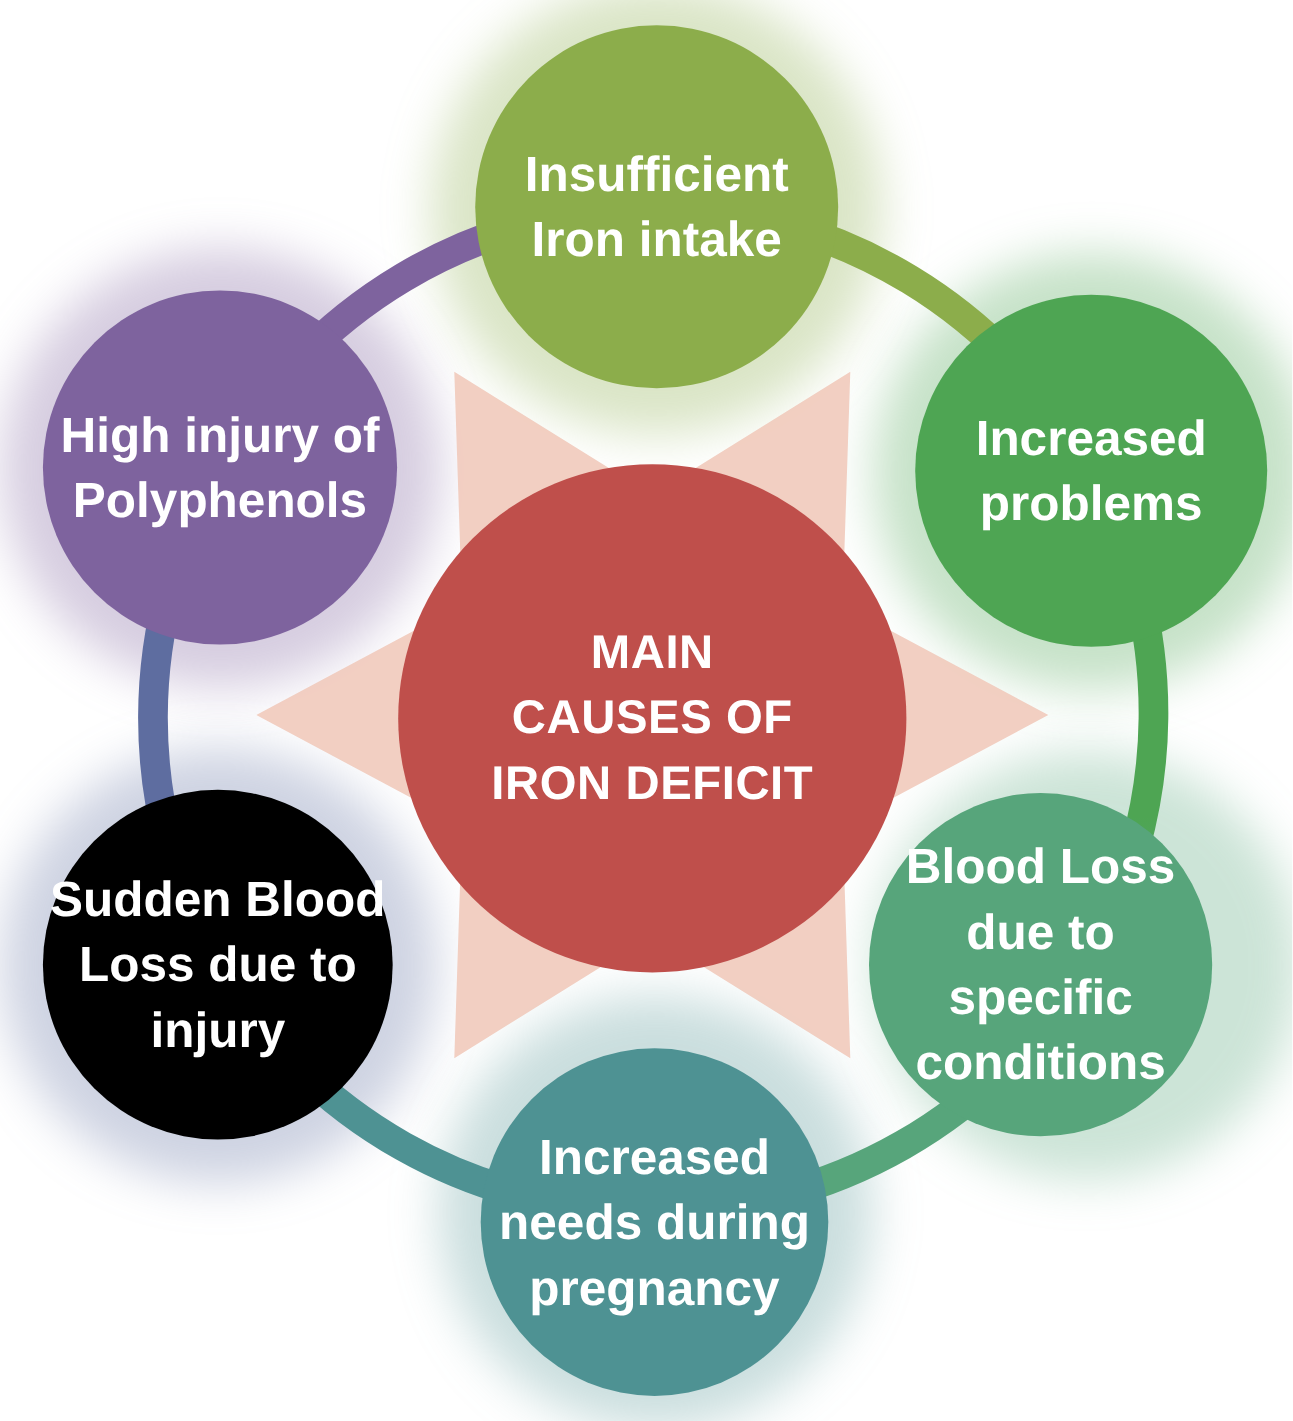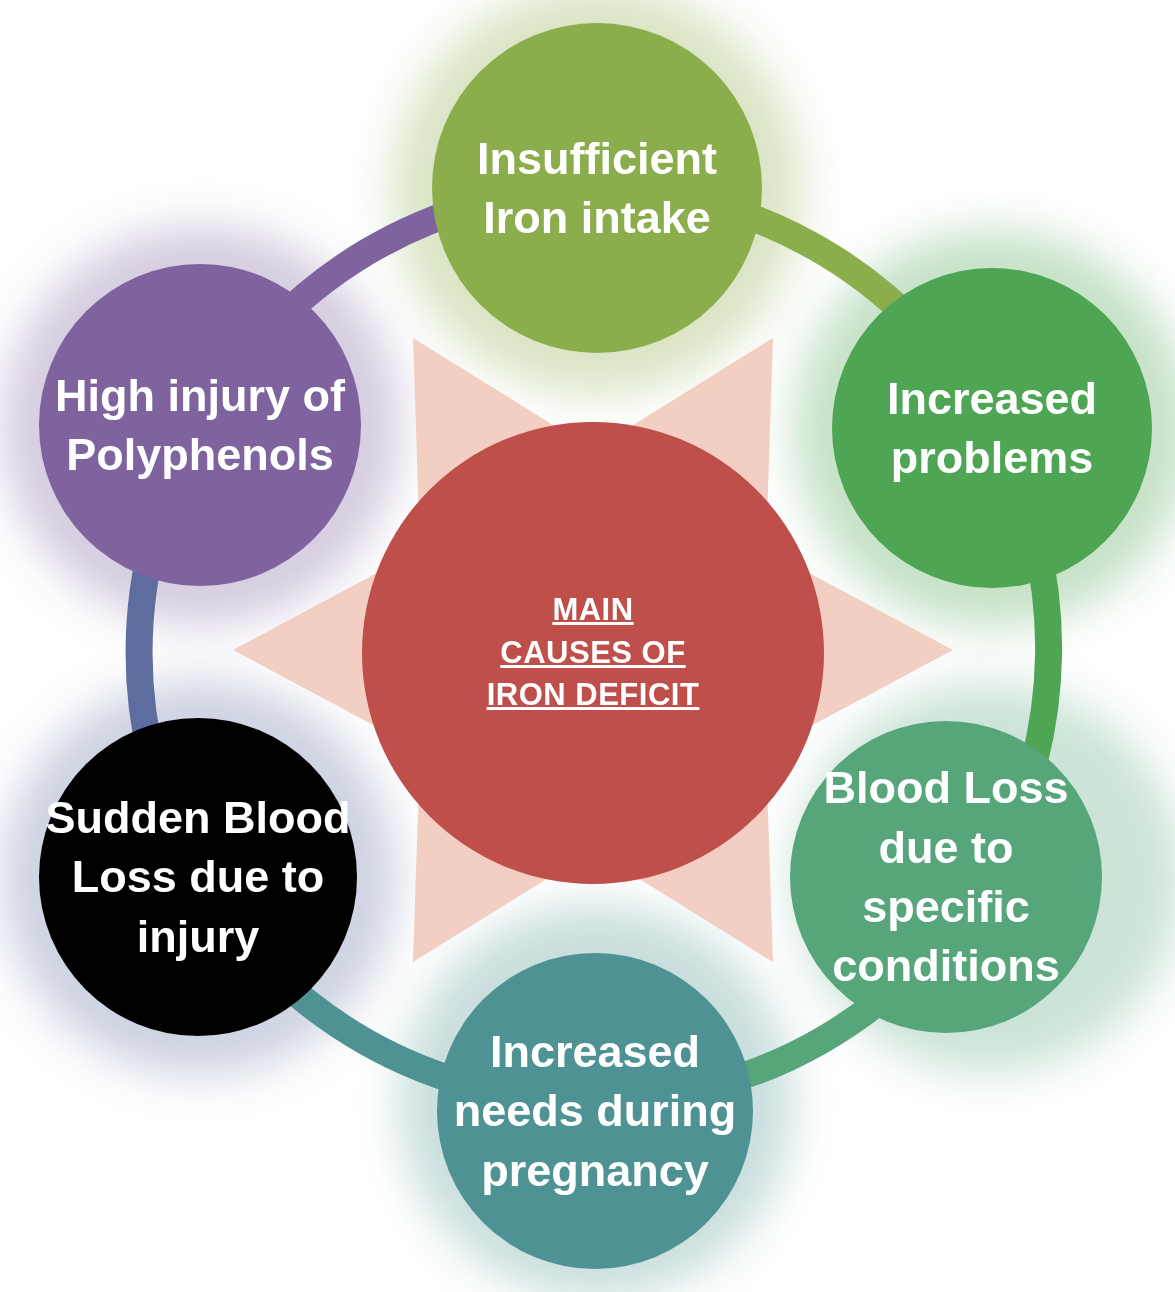--- a/index.html
+++ b/index.html
@@ -36,21 +36,21 @@
   .ring{position:absolute;left:0;top:0;z-index:2;}
 
   .node{
     position:absolute;border-radius:50%;
     display:flex;align-items:center;justify-content:center;
     text-align:center;color:#ffffff;font-weight:bold;
     z-index:3;
   }
   .node .label{white-space:pre-line;}
   .node-satellite{font-size:45px;line-height:1.32;}
-  .node-center{font-size:31px;line-height:1.38;letter-spacing:.5px;text-decoration:underline;}
+  .node-center{font-size:43px;line-height:1.38;letter-spacing:.5px;}
 
   .pos-center      {left:362px;top:422px;width:462px;height:462px;background:#bf4f4b;}
   .pos-top         {left:432px;top:23px; width:330px;height:330px;background:#8cad4b;}
   .pos-top-right   {left:832px;top:268px;width:320px;height:320px;background:#4ea553;}
   .pos-bottom-right{left:790px;top:721px;width:312px;height:312px;background:#57a57b;}
   .pos-bottom      {left:437px;top:953px;width:316px;height:316px;background:#4e9293;}
   .pos-bottom-left {left:39px; top:718px;width:318px;height:318px;background:#5e6da0;}
   .pos-top-left    {left:39px; top:264px;width:322px;height:322px;background:#7e639e;}
 </style>
 </head>

